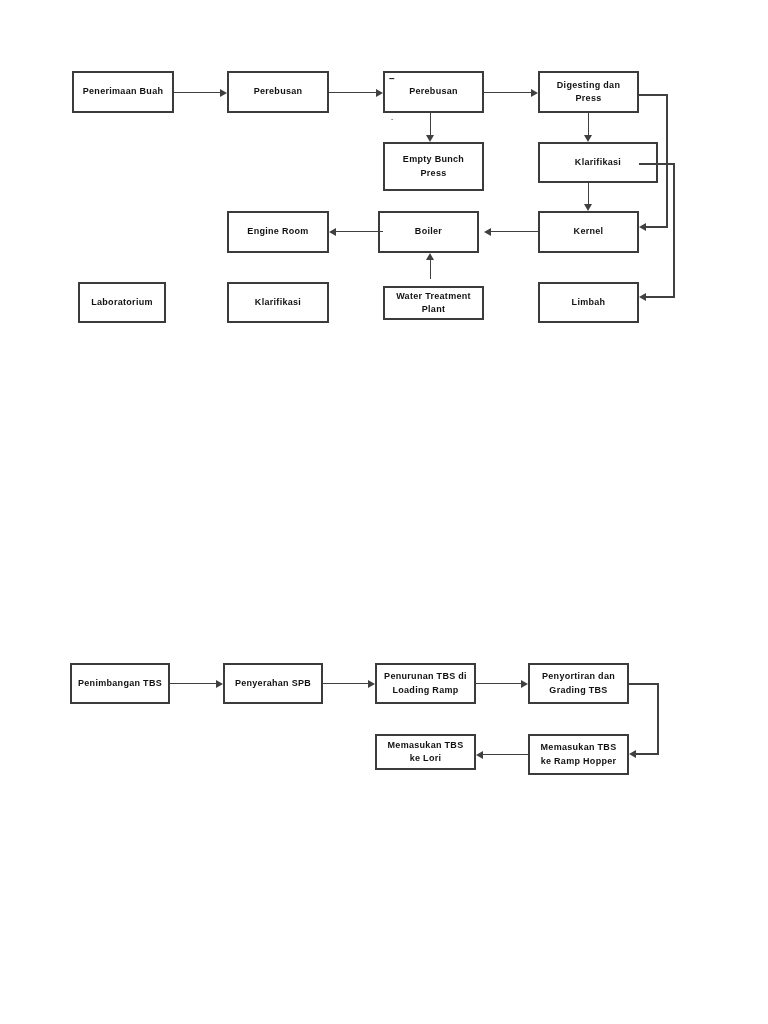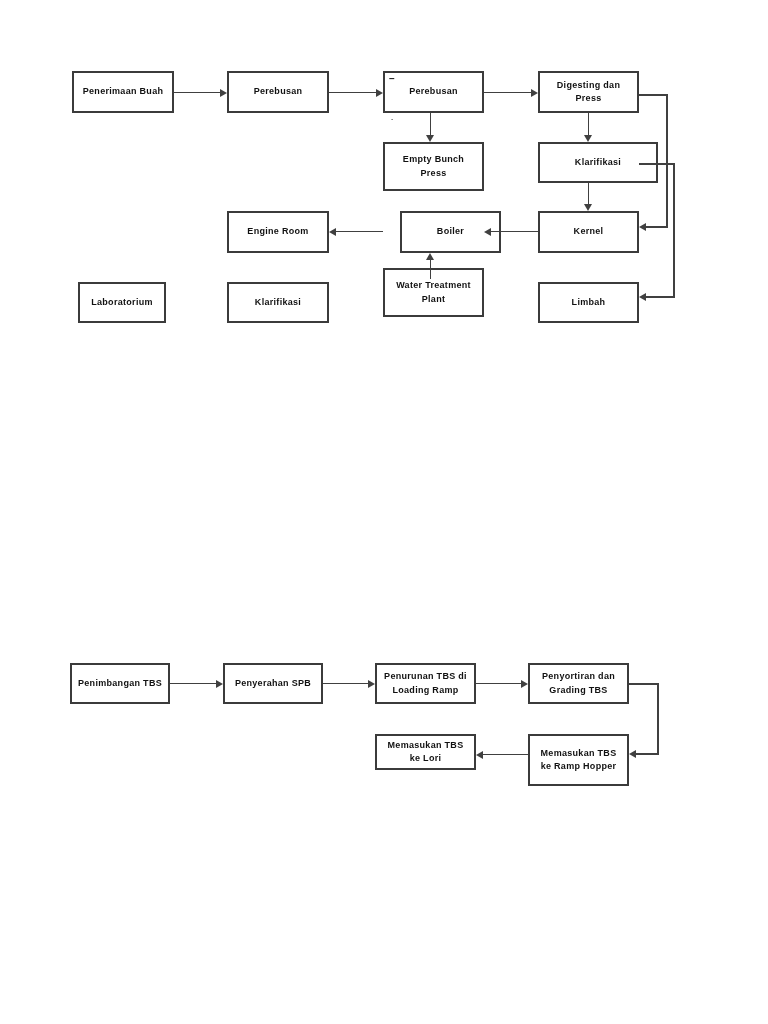--- a/index.html
+++ b/index.html
@@ -34,26 +34,26 @@
 
   <div class="node" style="left:72px;top:71px;width:102px;height:42px">Penerimaan Buah</div>
   <div class="node" style="left:227px;top:71px;width:102px;height:42px">Perebusan</div>
   <div class="node" style="left:383px;top:71px;width:101px;height:42px">Perebusan</div>
   <div class="node" style="left:538px;top:71px;width:101px;height:42px">Digesting dan Press</div>
 
   <div class="node" style="left:383px;top:142px;width:101px;height:49px">Empty Bunch Press</div>
   <div class="node" style="left:538px;top:142px;width:120px;height:41px">Klarifikasi</div>
 
   <div class="node" style="left:227px;top:211px;width:102px;height:42px">Engine Room</div>
-  <div class="node" style="left:400px;top:211px;width:101px;height:42px">Boiler</div>
+  <div class="node" style="left:378px;top:211px;width:101px;height:42px">Boiler</div>
   <div class="node" style="left:538px;top:211px;width:101px;height:42px">Kernel</div>
 
   <div class="node" style="left:78px;top:282px;width:88px;height:41px">Laboratorium</div>
   <div class="node" style="left:227px;top:282px;width:102px;height:41px">Klarifikasi</div>
-  <div class="node" style="left:383px;top:268px;width:101px;height:49px">Water Treatment Plant</div>
+  <div class="node" style="left:383px;top:286px;width:101px;height:34px">Water Treatment Plant</div>
   <div class="node" style="left:538px;top:282px;width:101px;height:41px">Limbah</div>
 
   <span class="artifact" style="left:389px;top:74px">–</span>
   <span class="artifact dot" style="left:391px;top:114px">.</span>
 
   <div class="hline" style="left:174px;top:92px;width:46px"></div>
   <div class="ah ah-right" style="left:220px;top:89px"></div>
 
   <div class="hline" style="left:329px;top:92px;width:47px"></div>
   <div class="ah ah-right" style="left:376px;top:89px"></div>
@@ -88,21 +88,21 @@
   <div class="vline thick" style="left:673px;top:163px;height:135px"></div>
   <div class="hline thick" style="left:646px;top:296px;width:29px"></div>
   <div class="ah ah-left" style="left:639px;top:293px"></div>
 
   <div class="node" style="left:70px;top:663px;width:100px;height:41px">Penimbangan TBS</div>
   <div class="node" style="left:223px;top:663px;width:100px;height:41px">Penyerahan SPB</div>
   <div class="node" style="left:375px;top:663px;width:101px;height:41px">Penurunan TBS di Loading Ramp</div>
   <div class="node" style="left:528px;top:663px;width:101px;height:41px">Penyortiran dan Grading TBS</div>
 
   <div class="node" style="left:375px;top:734px;width:101px;height:36px">Memasukan TBS ke Lori</div>
-  <div class="node" style="left:528px;top:734px;width:101px;height:52px">Memasukan TBS ke Ramp Hopper</div>
+  <div class="node" style="left:528px;top:734px;width:101px;height:41px">Memasukan TBS ke Ramp Hopper</div>
 
   <div class="hline" style="left:170px;top:683px;width:46px"></div>
   <div class="ah ah-right" style="left:216px;top:680px"></div>
 
   <div class="hline" style="left:323px;top:683px;width:45px"></div>
   <div class="ah ah-right" style="left:368px;top:680px"></div>
 
   <div class="hline" style="left:476px;top:683px;width:45px"></div>
   <div class="ah ah-right" style="left:521px;top:680px"></div>
 

